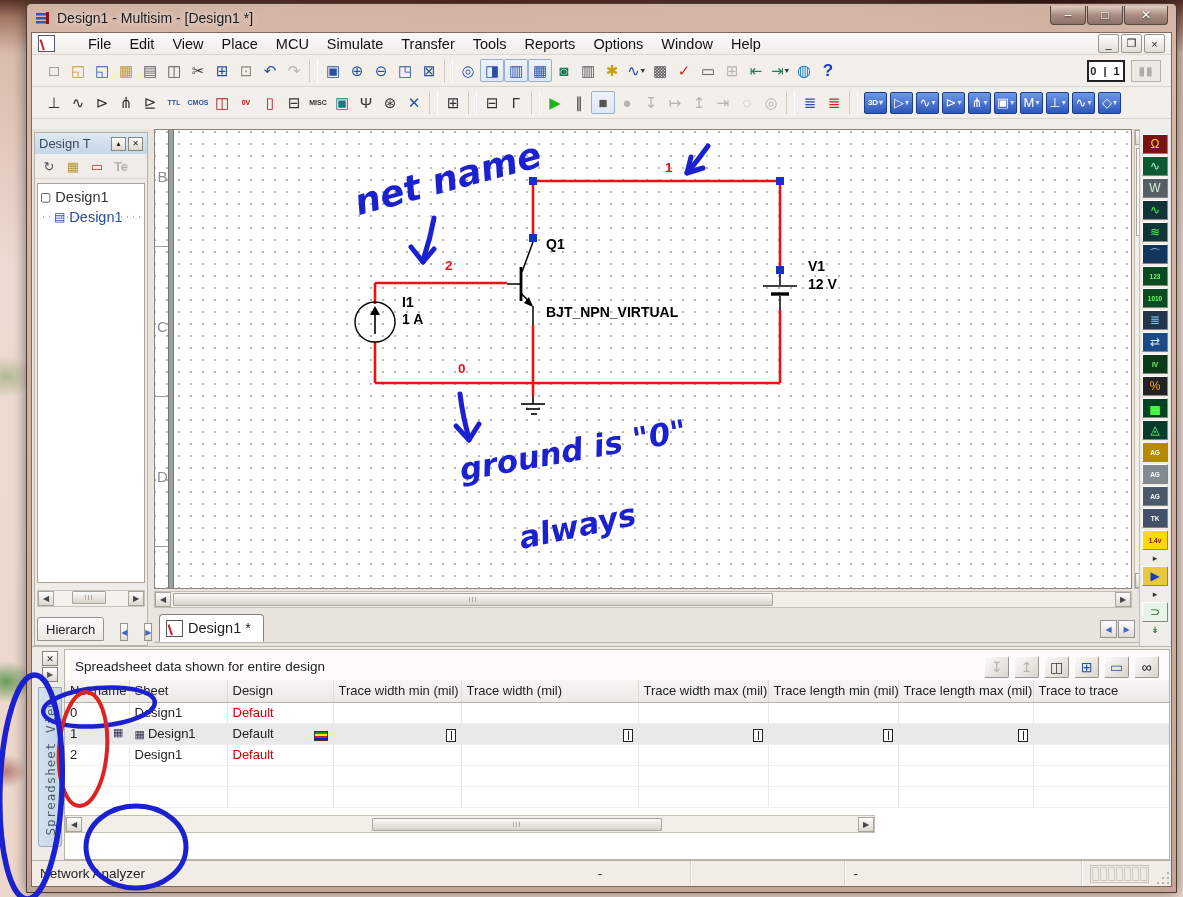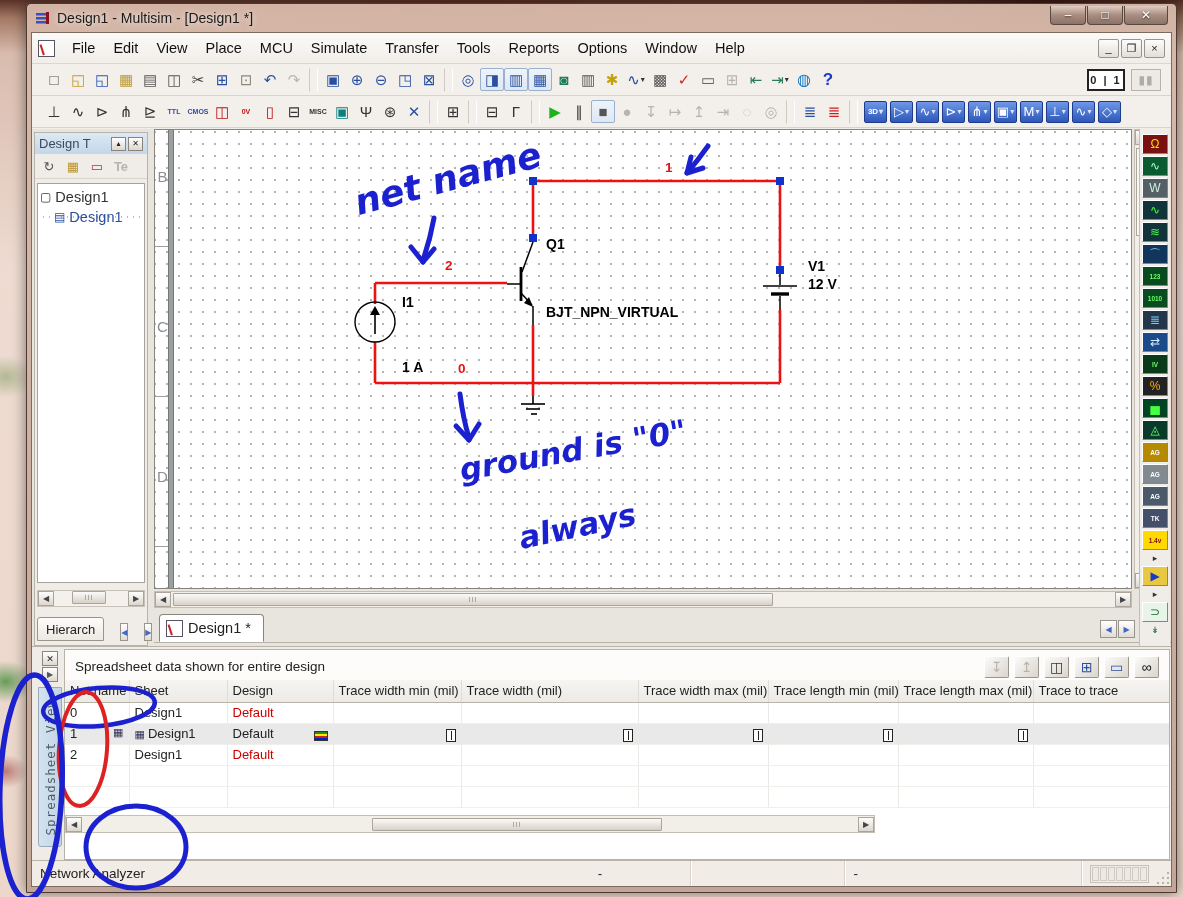--- a/index.html
+++ b/index.html
@@ -23,21 +23,21 @@
     color:#1a1a1a; font-size:14px; text-shadow:0 0 6px rgba(255,255,255,.9); }
   .tb-title { flex:0 1 auto; white-space:nowrap; }
   .tb-sp { flex:1; }
   .capbtns { display:flex; margin-top:-5px; }
   .capbtn { width:36px; height:19px; display:flex; align-items:center; justify-content:center;
     font-size:12px; color:#fff; background:linear-gradient(180deg,rgba(255,255,255,.35),rgba(120,95,85,.45) 50%,rgba(70,50,45,.5));
     border:1px solid #584840; border-top:none; border-radius:0 0 4px 4px; margin-left:1px; text-shadow:0 1px 2px #333; }
   .capbtn.close { width:44px; }
   .client { position:absolute; left:4px; right:4px; top:28px; bottom:5px; background:#f1eeea; border:1px solid #7a6a60; overflow:hidden; }
   
-  .menubar { height:31px; background:linear-gradient(180deg,#fbfaf8,#f1eee9); border-bottom:1px solid #dcd7cf; display:flex; align-items:center; padding:0 6px; }
+  .menubar { height:22px; background:linear-gradient(180deg,#fbfaf8,#f1eee9); border-bottom:1px solid #dcd7cf; display:flex; align-items:center; padding:0 6px;gap:16px; }
   .appicon { width:17px; height:17px; margin-right:8px; position:relative; background:#fff; border:1px solid #556; }
   .appicon::after{ content:""; position:absolute; left:2px; top:2px; width:9px; height:11px; border-left:2px solid #c22; transform:rotate(-18deg);}
   .menu-item { padding:4px 9px; font-size:14.5px; color:#111; }
   .mdibtns { margin-left:auto; display:flex; gap:2px; }
   .mdib { width:21px; height:19px; background:linear-gradient(180deg,#fdfdfc,#e2ded6); border:1px solid #9a938a; border-radius:2px; font-size:11px; display:flex; align-items:center; justify-content:center; color:#222; }
   
   .toolbar { height:32px; background:#f3f0ec; border-bottom:1px solid #d8d3cb; display:flex; align-items:center; padding:0 10px; }
   .tbtn { width:24px; height:23px; display:flex; align-items:center; justify-content:center; font-size:15px; color:#333; border:1px solid transparent; border-radius:2px; flex:0 0 auto; }
   .tbtn.pressed { border:1px solid #9ab0cc; background:linear-gradient(180deg,#eef3fa,#dde8f4); }
   .tbtn.disabled { color:#b8b4ad !important; }
@@ -478,21 +478,21 @@
         <div class="sheet-edge"></div>
         <div class="rowletter" style="top:38px;">B</div>
         <div class="rowletter" style="top:188px;">C</div>
         <div class="rowletter" style="top:338px;">D</div>
         <div class="rowtick" style="top:116px;"></div>
         <div class="rowtick" style="top:266px;"></div>
         <div class="rowtick" style="top:416px;"></div>
         <span class="clabel" style="left:391px; top:106px;">Q1</span>
         <span class="clabel" style="left:391px; top:174px;">BJT_NPN_VIRTUAL</span>
         <span class="clabel" style="left:247px; top:164px;">I1</span>
-        <span class="clabel" style="left:247px; top:181px;margin-top:48px;">1 A</span>
+        <span class="clabel" style="left:247px; top:181px;">1 A</span>
         <span class="clabel" style="left:653px; top:128px;">V1</span>
         <span class="clabel" style="left:653px; top:146px;">12 V</span>
         <span class="cnet" style="left:510px; top:30px;">1</span>
         <span class="cnet" style="left:290px; top:128px;">2</span>
         <span class="cnet" style="left:303px; top:231px;">0</span>
       </div>
 
       <div class="hscroll">
         <span class="sb-btn">◀</span>
         <span class="sb-thumb" style="width:600px; margin-left:2px;"></span>

